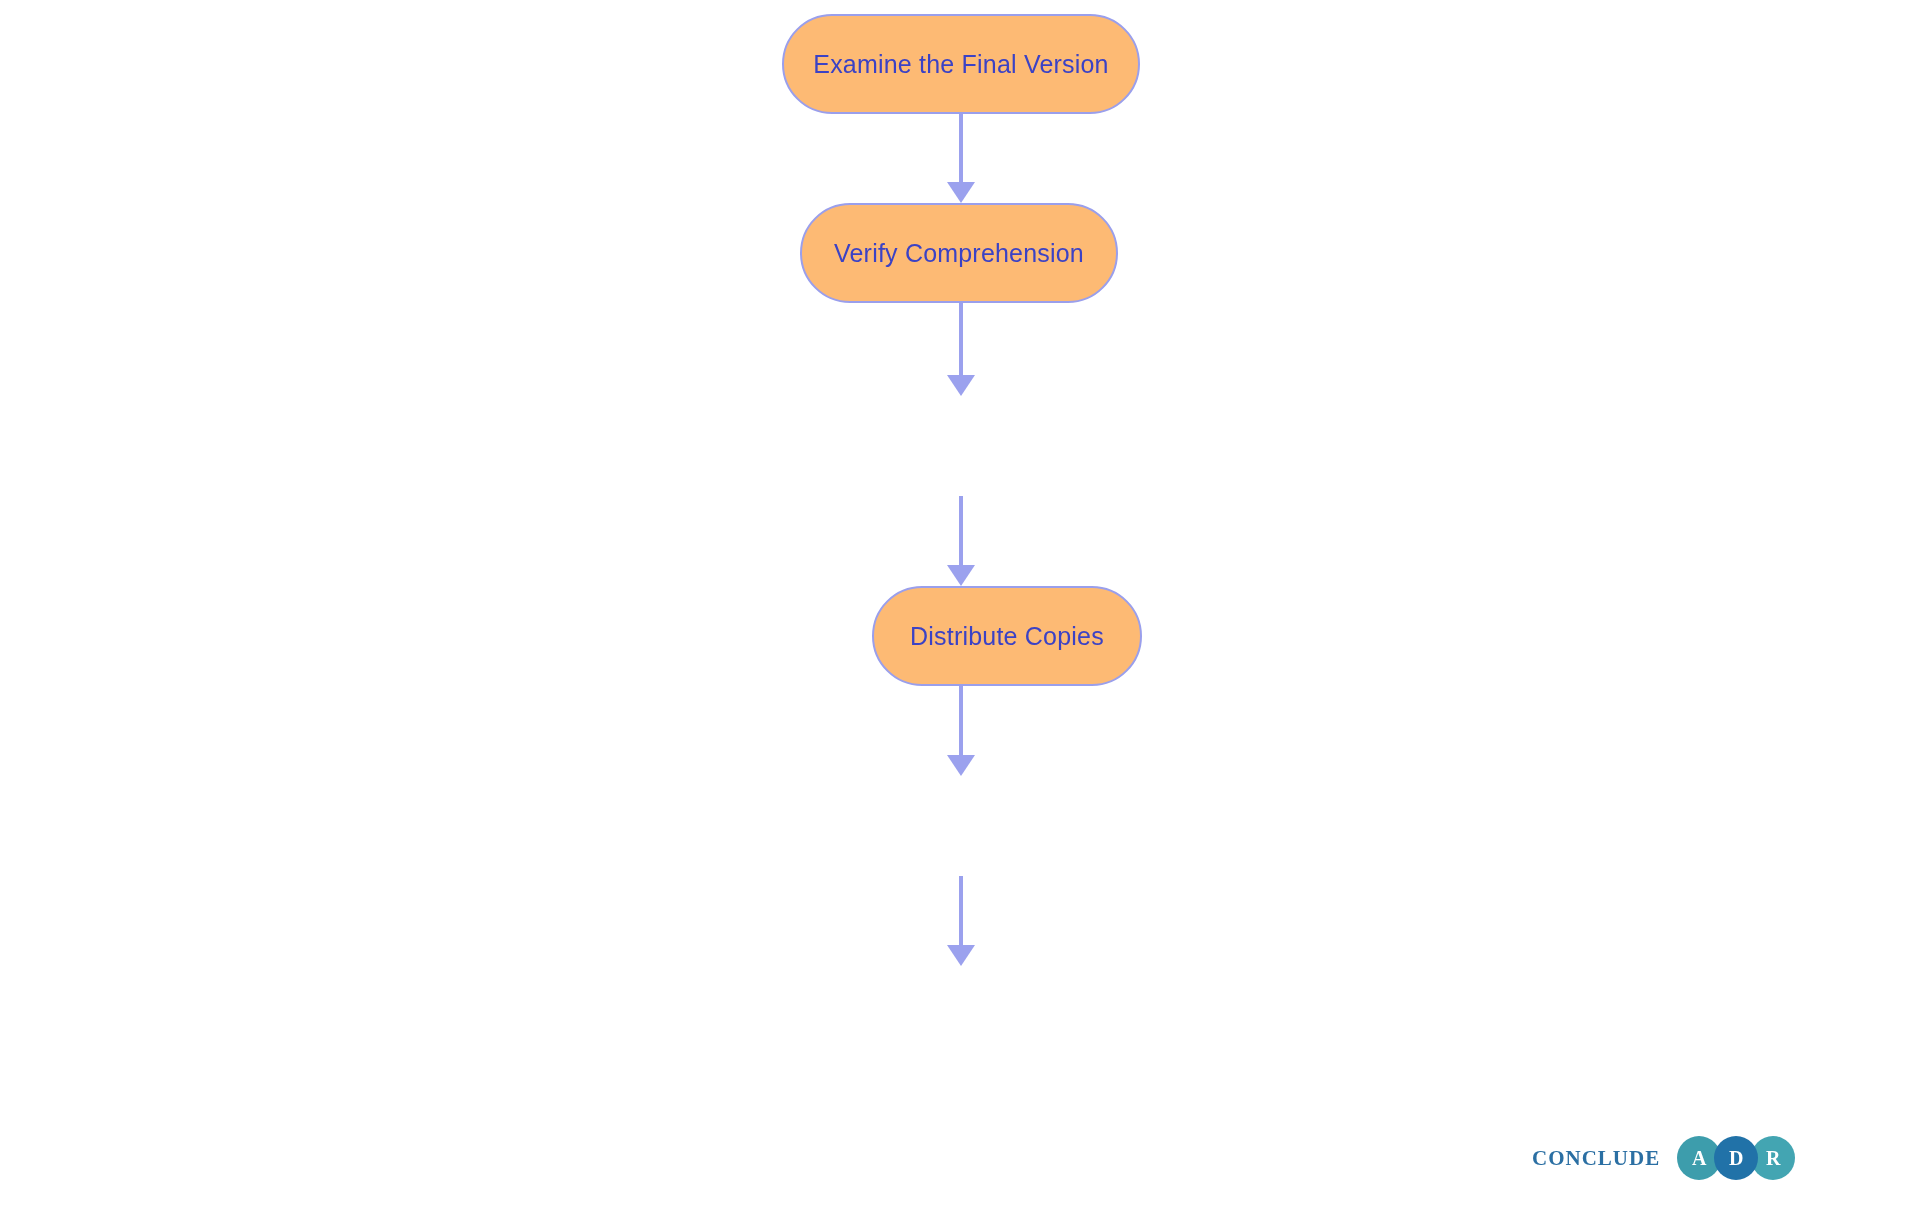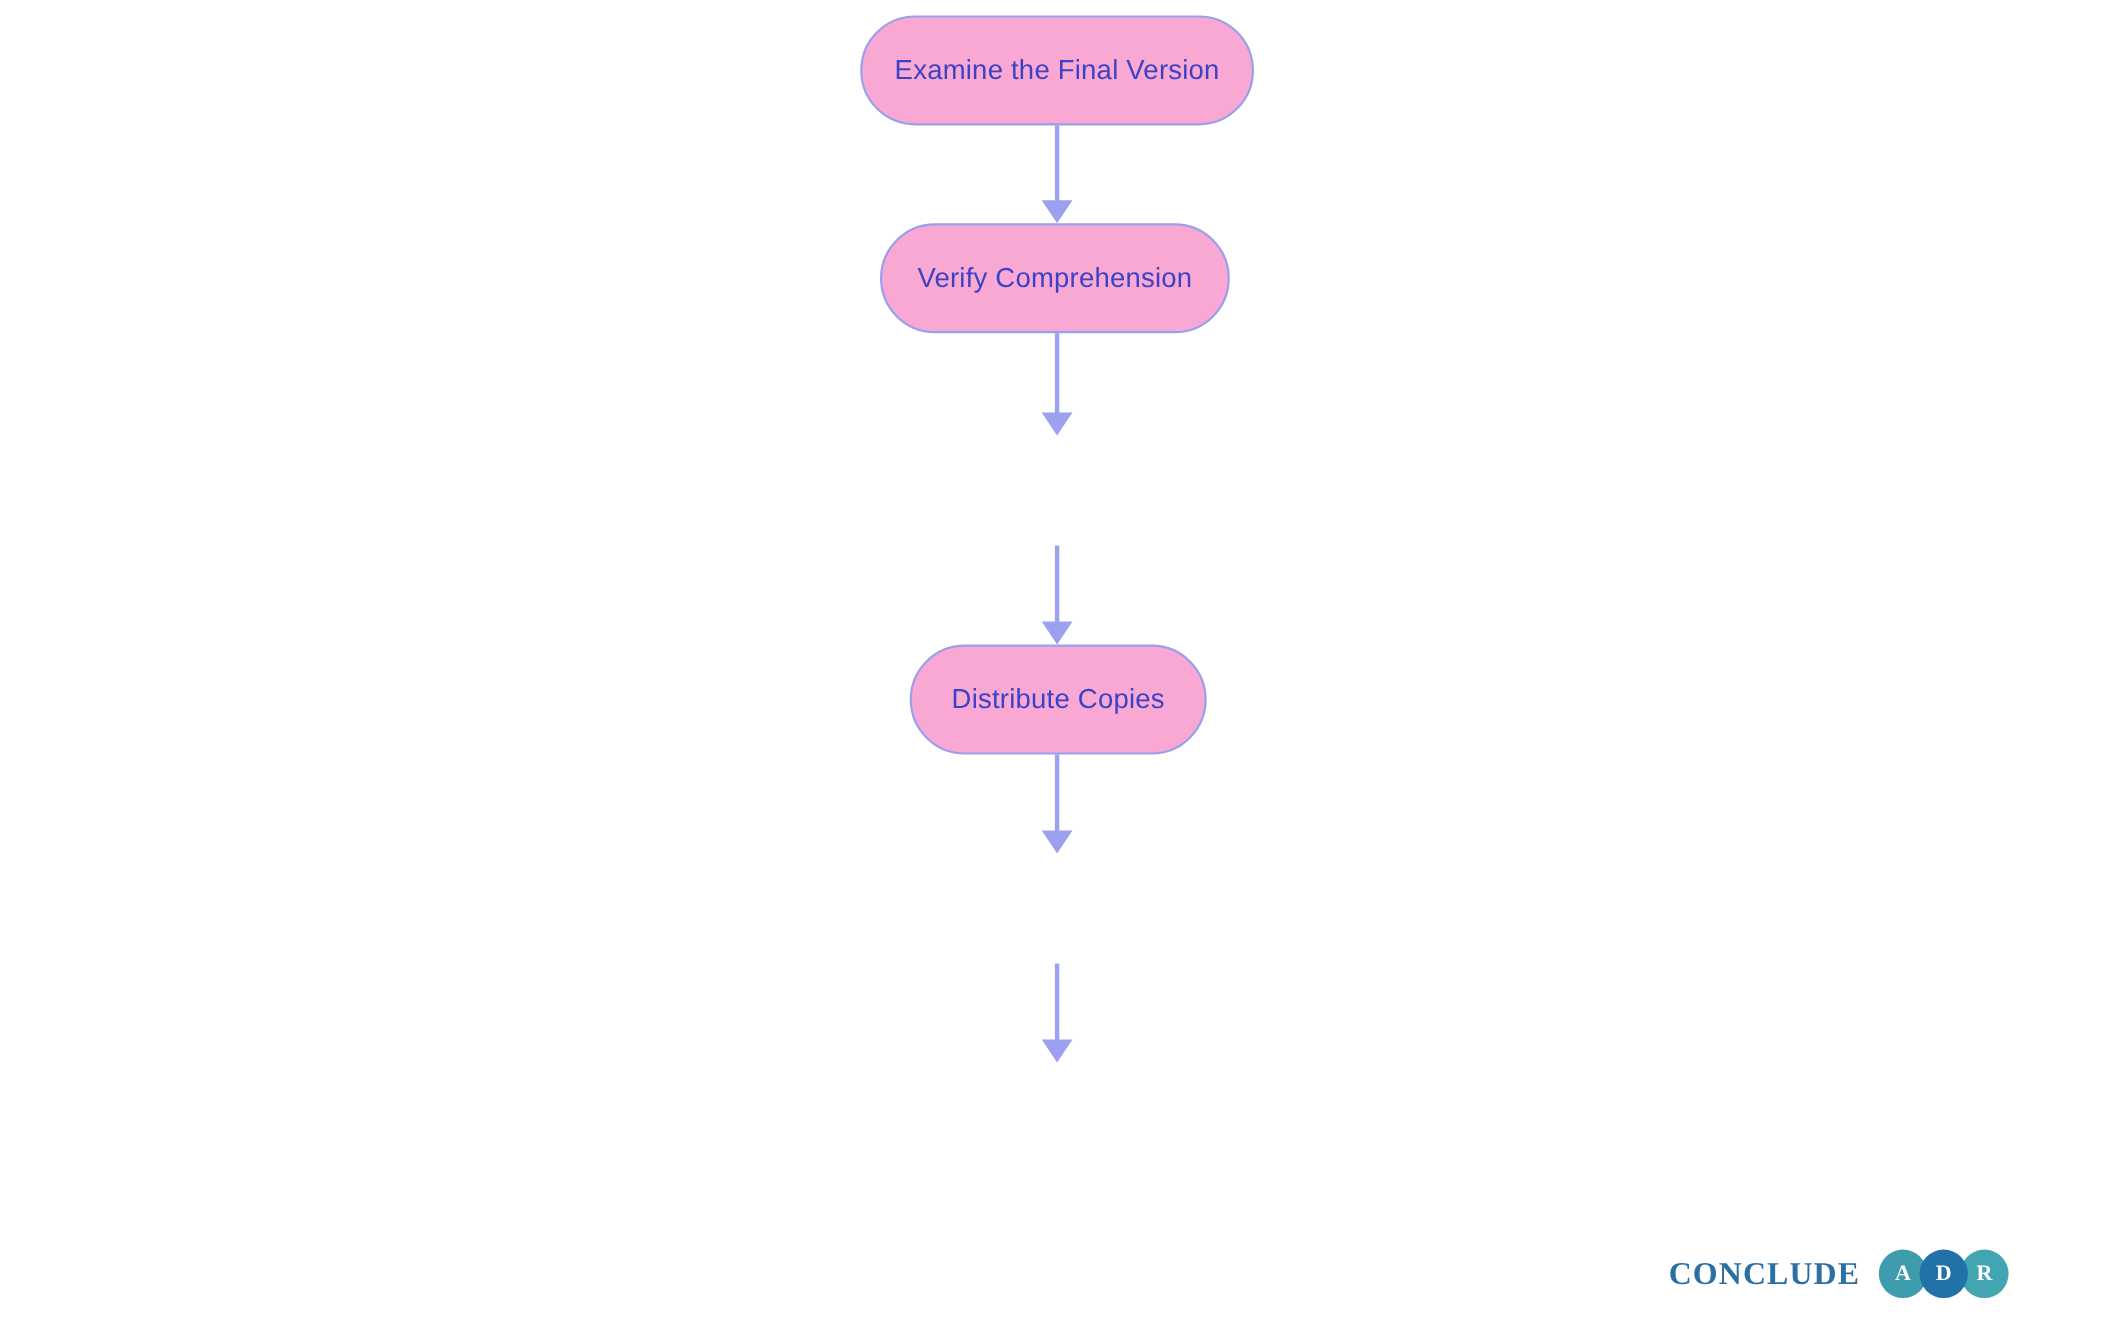--- a/index.html
+++ b/index.html
@@ -13,35 +13,35 @@
     width: 1920px;
     height: 1215px;
     background: #ffffff;
     overflow: hidden;
   }
   
   .node {
     position: absolute;
     height: 100px;
     box-sizing: border-box;
-    background: #f9a8d4;
+    background: #fdba74;
     border: 2px solid #9a9fec;
     border-radius: 50px;
     display: flex;
     align-items: center;
     justify-content: center;
     color: #3b42c5;
     font-size: 25px;
     letter-spacing: 0.2px;
     white-space: nowrap;
   }
   .node-1 { left: 782px; top: 14px;  width: 358px; }
   .node-2 { left: 800px; top: 203px; width: 318px; justify-content: center; }
   .node-3 { left: 822px; top: 396px; width: 278px; }
-  .node-4 { left: 827px; top: 586px; width: 270px; }
+  .node-4 { left: 872px; top: 586px; width: 270px; }
   .node-5 { left: 742px; top: 776px; width: 440px; }
   .node-6 { left: 783px; top: 966px; width: 355px; }
 
   
   .arrow {
     position: absolute;
     left: 947px;
     width: 28px;
   }
   .arrow-1 { top: 114px; height: 89px; }
@@ -73,23 +73,24 @@
     position: absolute;
     left: 1517px;
     top: 1134px;
     height: 48px;
     display: flex;
     align-items: center;
   }
   .brand {
     font-family: "Liberation Serif", serif;
     font-weight: bold;
-    font-size: 29px;
+    font-size: 21px;
     letter-spacing: 1px;
     color: #2b6fa3;
+    margin-left: 15px;
   }
   .badges {
     display: flex;
     align-items: center;
     margin-left: 17px;
   }
   .badge {
     width: 44px;
     height: 44px;
     border-radius: 50%;

